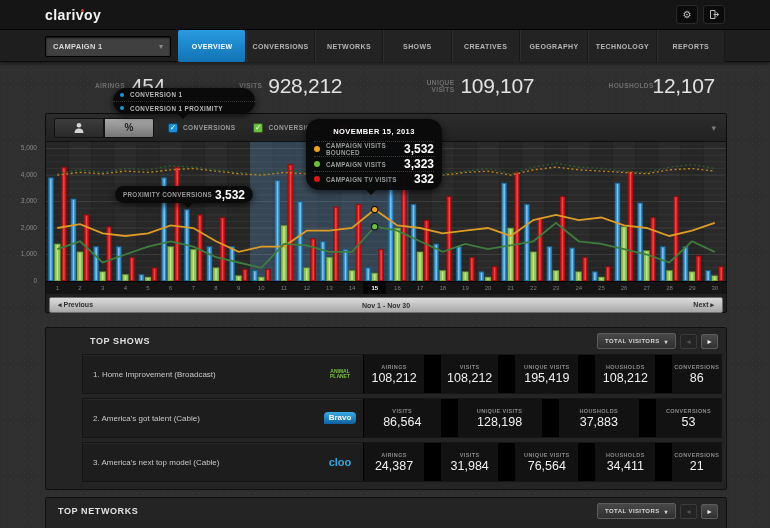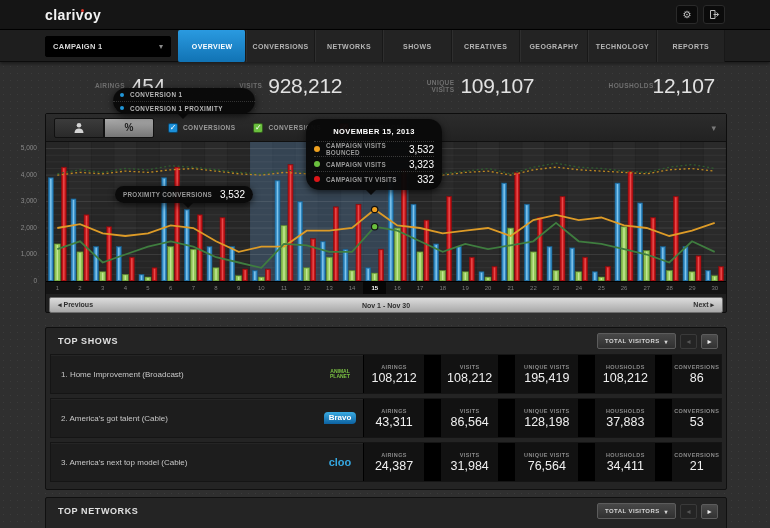--- a/index.html
+++ b/index.html
@@ -15,21 +15,21 @@
   .topbar { position:absolute; top:0; left:0; width:770px; height:30px; background:#151515; display:flex; align-items:center; justify-content:space-between; padding:0 45px 0 45px; border-bottom:1px solid #000; }
   .logo { position:relative; color:#f2f2f2; font-size:14px; font-weight:bold; letter-spacing:.4px; }
   .logo .i-dot { position:absolute; left:36px; top:2px; width:3px; height:3px; border-radius:50%; background:#e03a2f; }
   .top-right { display:flex; align-items:center; gap:5px; }
   .date-box { display:flex; align-items:center; gap:6px; background:#0b0b0b; border:1px solid #2a2a2a; border-radius:3px; height:19px; padding:0 8px; color:#cfcfcf; font-size:7.5px; font-weight:bold; }
   .cal-icon { color:#9a9a9a; font-size:9px; line-height:9px; }
   .icon-btn { width:22px; height:19px; background:#0b0b0b; border:1px solid #2a2a2a; border-radius:3px; display:flex; align-items:center; justify-content:center; color:#c0c0c0; font-size:10px; }
   
   .navbar { position:absolute; top:30px; left:0; width:770px; height:32px; background:#1e1e1e; border-bottom:1px solid #0c0c0c; box-shadow:0 2px 3px rgba(0,0,0,.4); }
   .nav-inner { position:absolute; left:45px; top:0; width:680px; height:32px; display:flex; align-items:center; }
-  .campaign-select { width:126px; height:21px; background:#000000; border:1px solid #000; border-radius:2px; display:flex; align-items:center; justify-content:space-between; padding:0 7px; margin-right:7px; box-shadow:inset 0 1px 2px rgba(0,0,0,.8); }
+  .campaign-select { width:126px; height:21px; background:#404040; border:1px solid #000; border-radius:2px; display:flex; align-items:center; justify-content:space-between; padding:0 7px; margin-right:7px; box-shadow:inset 0 1px 2px rgba(0,0,0,.8); }
   .campaign-select .lbl { color:#d8d8d8; font-size:7.5px; font-weight:bold; letter-spacing:.3px; }
   .campaign-select .caret { color:#8a8a8a; font-size:8px; }
   .tabs { flex:1; height:32px; display:flex; background:#232323; }
   .tab { flex:1; height:32px; display:flex; align-items:center; justify-content:center; color:#b5b5b5; font-size:7px; font-weight:bold; letter-spacing:.4px; border-left:1px solid #2e2e2e; border-right:1px solid #181818; }
   .tab.active { background:linear-gradient(#2a9ae0,#1173b4); color:#fff; border-radius:2px; border-left-color:transparent; }
   
   .stats { position:absolute; top:68px; left:95px; width:620px; height:36px; display:flex; justify-content:space-between; }
   .stat { display:flex; align-items:center; gap:6px; }
   .stat .s-label { max-width:38px; text-align:right; color:#6f6f6f; font-size:6.5px; font-weight:bold; letter-spacing:.4px; line-height:7.5px; }
   .stat .s-value { color:#e2e2e2; font-size:21px; letter-spacing:-0.3px; }
@@ -63,33 +63,33 @@
   .conv-dd { left:113px; top:88px; width:142px; }
   .conv-item { height:13px; display:flex; align-items:center; padding:0 7px; }
   .conv-item + .conv-item { border-top:1px dotted #333; }
   .conv-dot { width:4px; height:4px; border-radius:50%; background:#2196d8; }
   .conv-label { margin-left:6px; color:#b8b8b8; font-size:6.3px; font-weight:bold; letter-spacing:.4px; }
   .tt-day { left:306px; top:119px; width:136px; padding:5px 8px 4px; }
   .tt-title { text-align:center; color:#fff; font-size:7.5px; font-weight:bold; letter-spacing:.4px; margin:3px 0 5px; }
   .tt-row { display:flex; align-items:center; height:15px; border-top:1px dotted #3a3a3a; }
   .tt-dot { width:6px; height:6px; border-radius:50%; }
   .tt-label { flex:1; margin-left:6px; color:#9a9a9a; font-size:6.3px; font-weight:bold; letter-spacing:.3px; }
-  .tt-value { color:#fff; font-size:10px; font-weight:normal; }
+  .tt-value { color:#fff; font-size:12px; font-weight:bold; }
   .tt-prox { left:115px; top:186px; width:138px; height:17px; display:flex; align-items:center; padding:0 8px; }
   .tt-prox .tt-label { margin-left:0; }
   
   .panel { position:absolute; left:45px; width:682px; background:#242424; border:1px solid #101010; border-radius:2px; }
   .panel-head { height:26px; display:flex; align-items:center; justify-content:space-between; padding:0 8px 0 12px; }
   .panel-title { color:#e0e0e0; font-size:9px; font-weight:bold; letter-spacing:.6px; }
   .head-right { display:flex; align-items:center; gap:4px; }
   .filter-btn { height:16px; display:flex; align-items:center; gap:5px; padding:0 7px; background:linear-gradient(#484848,#303030); border:1px solid #5c5c5c; border-radius:2px; color:#d5d5d5; font-size:6px; font-weight:bold; letter-spacing:.4px; }
   .pg-btn { width:17px; height:15px; display:flex; align-items:center; justify-content:center; border-radius:2px; font-size:8px; }
   .pg-btn.prev { background:#242424; border:1px solid #3a3a3a; color:#555; }
   .pg-btn.next { background:linear-gradient(#4a4a4a,#323232); border:1px solid #5c5c5c; color:#f0f0f0; }
-  .shows-panel { top:327px; height:163px; }
+  .shows-panel { top:327px; height:163px;padding-left:32px; }
   .rows { padding:0 4px 4px; display:flex; flex-direction:column; gap:4px; }
   .show-row { height:40px; display:flex; background:#1d1d1d; border:1px solid #151515; box-shadow:inset 0 1px 0 rgba(255,255,255,.04); }
   .show-name { flex:1; display:flex; align-items:center; padding-left:10px; color:#c8c8c8; font-size:8px; }
   .show-logo { width:46px; display:flex; align-items:center; justify-content:center; }
   .logo-animal-planet { color:#7ac143; font-size:5px; font-weight:bold; line-height:5px; text-align:center; letter-spacing:0; width:26px; }
   .logo-bravo { background:linear-gradient(#3aabe2,#0c61a0); color:#fff; font-size:8px; font-weight:bold; padding:1px 5px 2px; border-radius:4px 4px 4px 0; }
   .logo-cloo { color:#35a7e0; font-size:11px; font-weight:bold; }
   .show-stats { width:358px; display:flex; background:#000; gap:17px; padding:0 0 0 1px; }
   .stat-cell { display:flex; flex-direction:column; align-items:center; justify-content:center; background:#121212; }
   .stat-cell .c-label { color:#8a8a8a; font-size:5.5px; font-weight:bold; letter-spacing:.4px; }
@@ -558,24 +558,20 @@
               <div class="c-value">86</div>
             </div>
           </div>
         </div>
         <div class="show-row">
           <div class="show-name">2. America's got talent (Cable)</div>
           <div class="show-logo">
             <div class="logo-bravo">Bravo</div>
           </div>
           <div class="show-stats">
-            <div class="stat-cell" style="flex: 1.05 1 0%;">
-              <div class="c-label">AIRINGS</div>
-              <div class="c-value">43,311</div>
-            </div>
             <div class="stat-cell" style="flex: 1 1 0%;">
               <div class="c-label">VISITS</div>
               <div class="c-value">86,564</div>
             </div>
             <div class="stat-cell" style="flex: 1.1 1 0%;">
               <div class="c-label">UNIQUE VISITS</div>
               <div class="c-value">128,198</div>
             </div>
             <div class="stat-cell" style="flex: 1.05 1 0%;">
               <div class="c-label">HOUSHOLDS</div>

